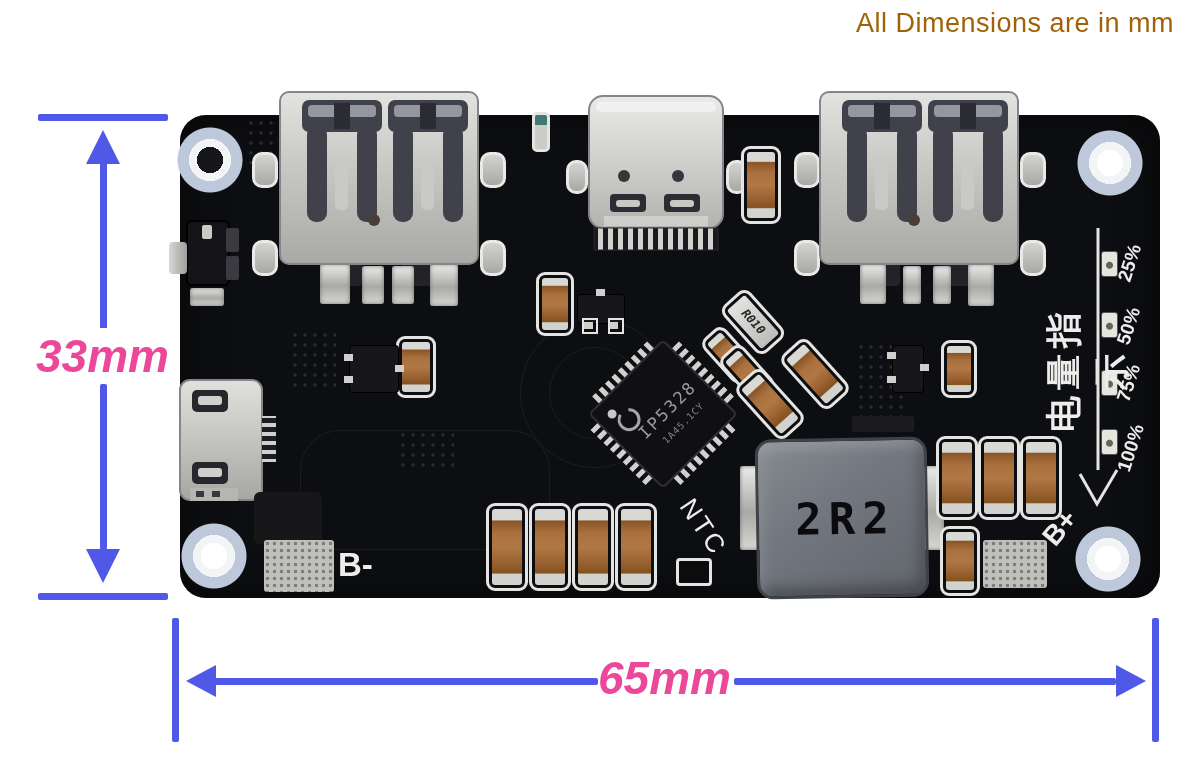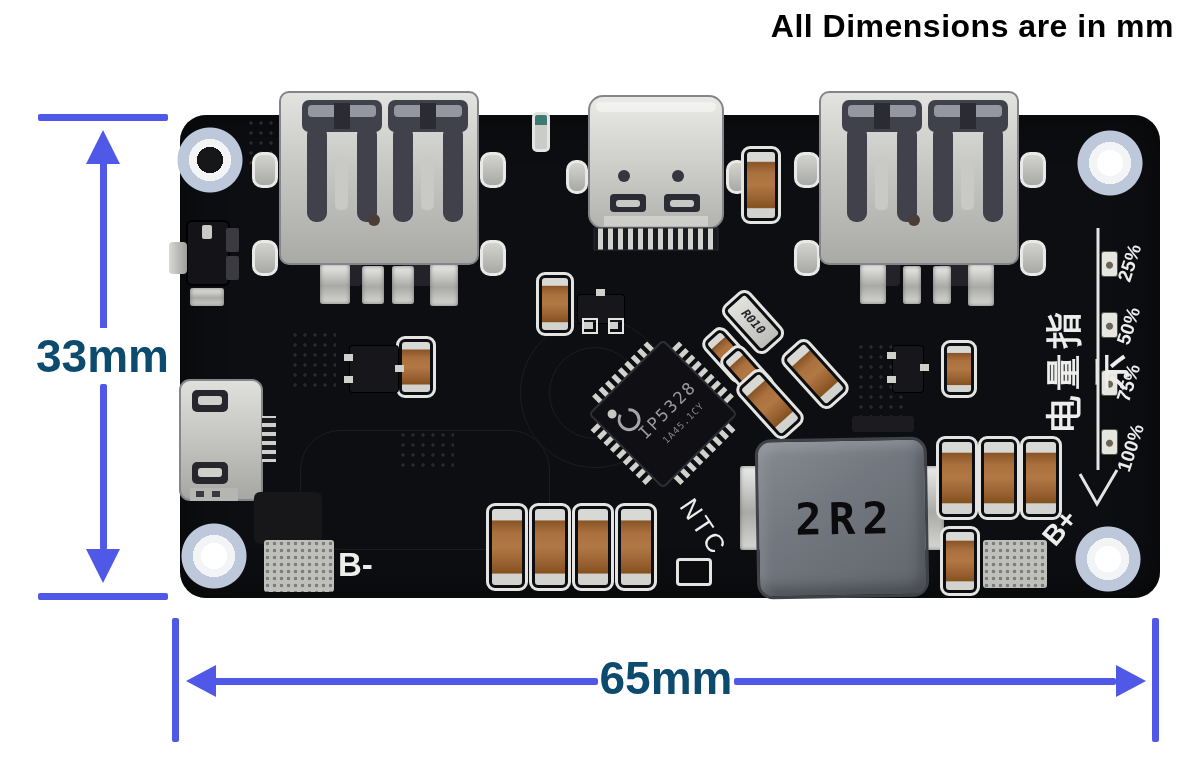--- a/index.html
+++ b/index.html
@@ -2,21 +2,21 @@
 <html><head>
 <meta charset="utf-8">
 <style>
   html,body{margin:0;padding:0;background:#fff;}
   *{box-sizing:border-box;}
   #stage{position:relative;width:1200px;height:771px;background:#ffffff;overflow:hidden;
          font-family:"Liberation Sans",sans-serif;}
   .abs{position:absolute;}
   
   .dimline{position:absolute;background:#5058e8;border-radius:2px;}
-  .dimtext{position:absolute;color:#0c4a6e;font-weight:600;text-align:center;background:#fff;}
+  .dimtext{position:absolute;color:#ec4899;font-weight:600;background:#fff;font-style:italic;}
   .tri{position:absolute;width:0;height:0;}
   .tri-up{border-left:17px solid transparent;border-right:17px solid transparent;border-bottom:34px solid #5058e8;}
   .tri-down{border-left:17px solid transparent;border-right:17px solid transparent;border-top:34px solid #5058e8;}
   .tri-left{border-top:16px solid transparent;border-bottom:16px solid transparent;border-right:30px solid #5058e8;}
   .tri-right{border-top:16px solid transparent;border-bottom:16px solid transparent;border-left:30px solid #5058e8;}
   
   #board{position:absolute;left:180px;top:115px;width:980px;height:483px;background:#0d0e11;
          border-radius:26px;box-shadow:inset 0 0 40px rgba(0,0,0,.6);}
   .hole{position:absolute;width:66px;height:66px;
         background:radial-gradient(circle at 50% 50%, var(--c,#fff) 0 13px, #f3f4f5 13px 21px, #bdc9da 21px 32px, rgba(0,0,0,0) 33px);}
@@ -38,21 +38,21 @@
   .silk{position:absolute;color:#ededec;font-family:"Liberation Sans",sans-serif;}
   .bracket{position:absolute;border:2px solid #e4e4e2;background:transparent;}
   .metalpatch{position:absolute;background:#bfbfbc;border-radius:3px;
        background-image:radial-gradient(#7e7e7b 1.5px,transparent 2.1px);background-size:7px 7px;}
 </style>
 </head>
 <body>
 
 <div id="stage">
 
-  <div class="abs" style="right:26px;top:8px;font-size:32px;font-weight:700;color:#000000;letter-spacing:.5px;">All Dimensions are in mm</div>
+  <div class="abs" style="right:26px;top:8px;font-size:27px;font-weight:400;color:#a16207;letter-spacing:.5px;">All Dimensions are in mm</div>
 
   <div>
     <div class="dimline" style="left:38px;top:114px;width:130px;height:7px;"></div>
     <div class="dimline" style="left:38px;top:593px;width:130px;height:7px;"></div>
     <div class="tri tri-up" style="left:86px;top:130px;"></div>
     <div class="dimline" style="left:100px;top:162px;width:7px;height:171px;"></div>
     <div class="dimtext" style="left:36px;top:328px;width:132px;height:56px;font-size:46px;line-height:56px;">33mm</div>
     <div class="dimline" style="left:100px;top:384px;width:7px;height:166px;"></div>
     <div class="tri tri-down" style="left:86px;top:549px;"></div>
   </div>

